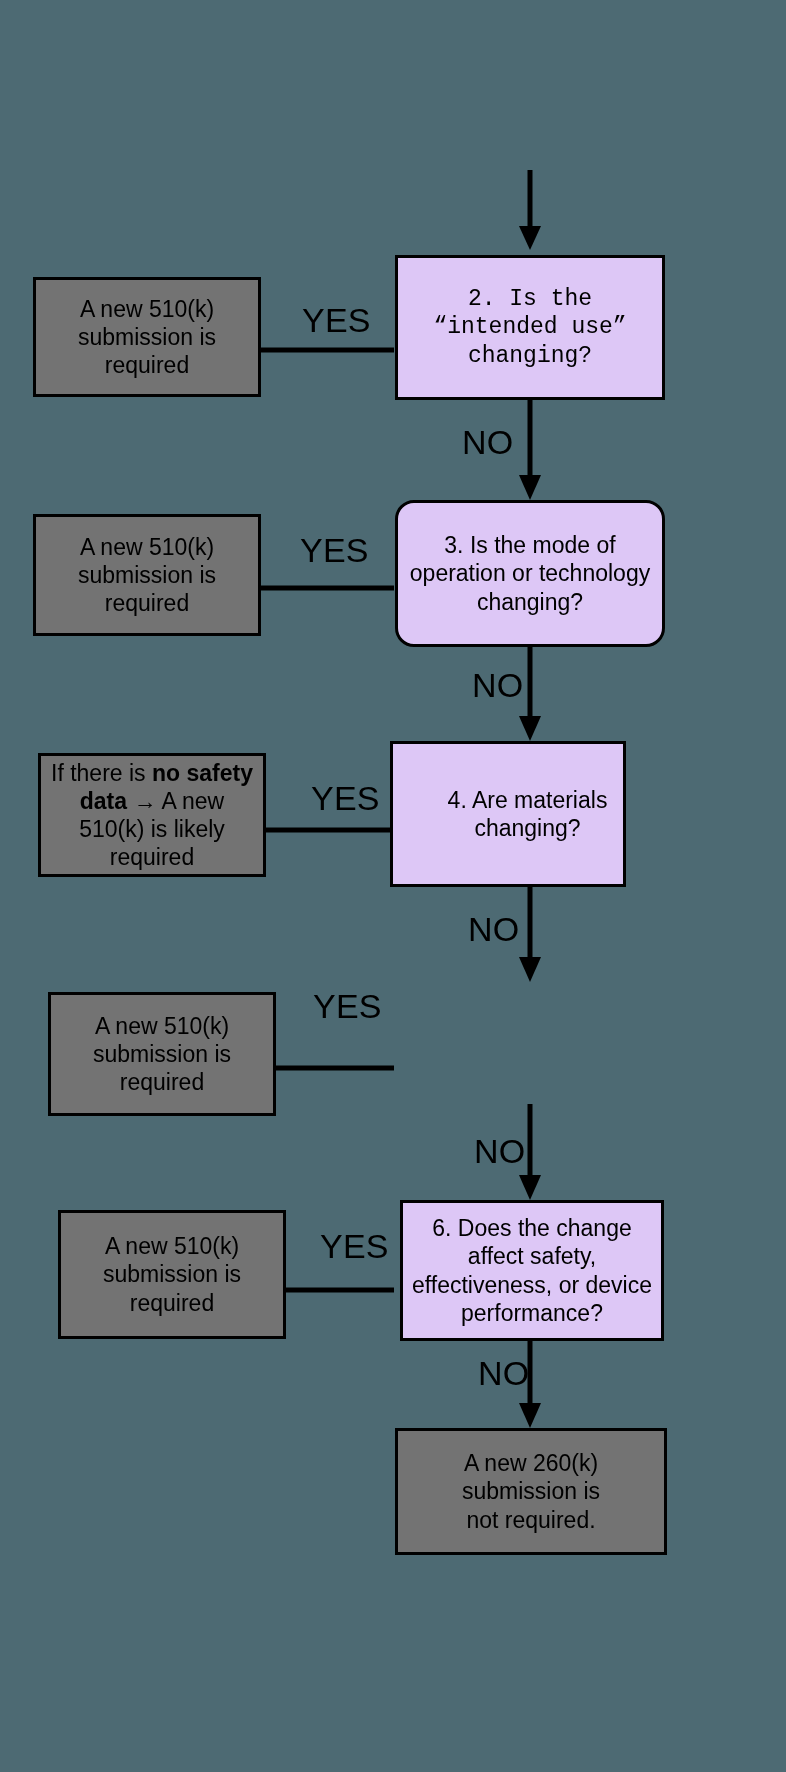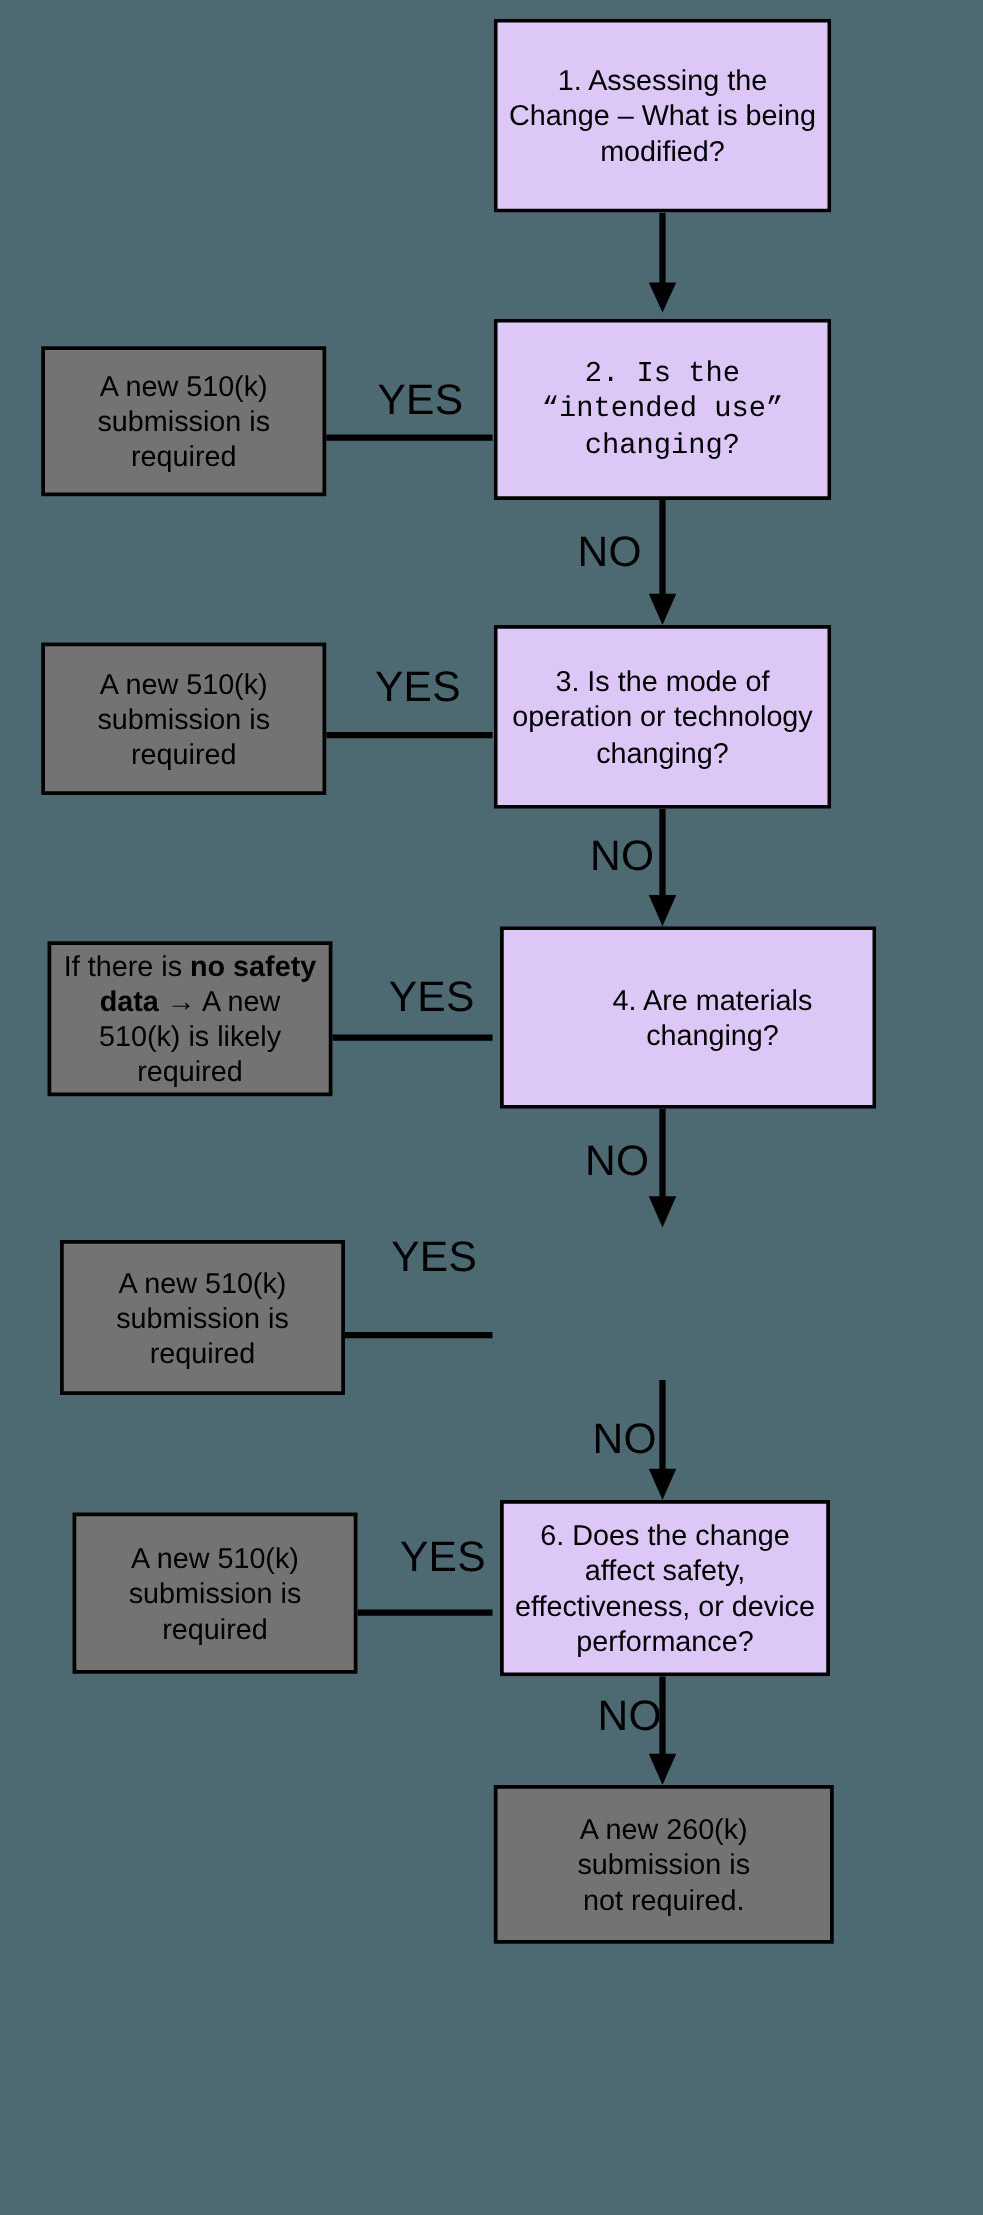--- a/index.html
+++ b/index.html
@@ -95,27 +95,26 @@
     <line x1="530" y1="1104" x2="530" y2="1180"></line>
     <polygon points="530,1200 519,1175 541,1175"></polygon>
 
     <line x1="394" y1="1290" x2="214" y2="1290"></line>
     <polygon points="195,1290 221,1278 221,1302"></polygon>
 
     <line x1="530" y1="1340" x2="530" y2="1408"></line>
     <polygon points="530,1428 519,1403 541,1403"></polygon>
   </svg>
 
-  <div class="node question" style="left:395px;top:15px;width:270px;height:155px;">1. Assessing the Change – What is being modified?</div>
 
   <div class="node question" style="left:395px;top:255px;width:270px;height:145px;font-family:Liberation Mono, monospace;">2. Is the “intended use” changing?</div>
 
-  <div class="node question" style="left:395px;top:500px;width:270px;height:147px;">3. Is the mode of operation or technology changing?</div>
+  <div class="node question" style="left:395px;top:500px;width:270px;height:147px;border-radius:19px;">3. Is the mode of operation or technology changing?</div>
 
-  <div class="node question" style="left:400px;top:741px;width:301px;height:146px;padding-left:47px;">4. Are materials changing?</div>
+  <div class="node question" style="left:390px;top:741px;width:236px;height:146px;padding-left:47px;">4. Are materials changing?</div>
 
 
   <div class="node question" style="left:400px;top:1200px;width:264px;height:141px;">6. Does the change affect safety, effectiveness, or device performance?</div>
 
   <div class="node outcome" style="left:33px;top:277px;width:228px;height:120px;">A new 510(k) submission is required</div>
 
   <div class="node outcome" style="left:33px;top:514px;width:228px;height:122px;">A new 510(k) submission is required</div>
 
   <div class="node outcome rich" style="left:38px;top:753px;width:228px;height:124px;">
     <span><span>If there is </span><b>no safety data</b><span> → A new 510(k) is likely required</span></span>

